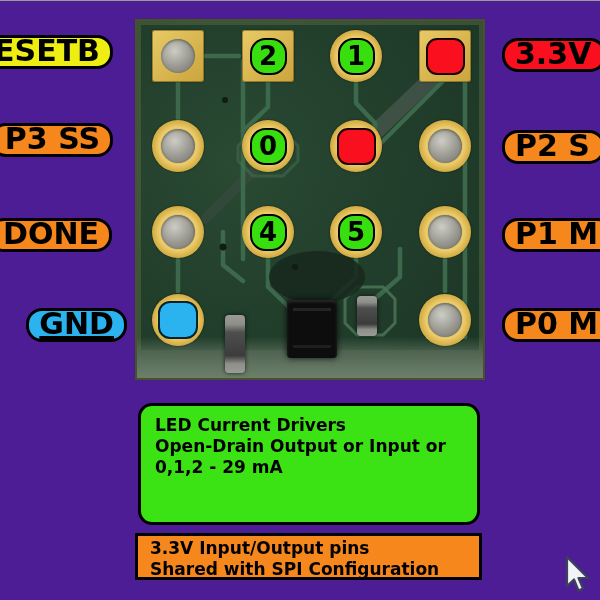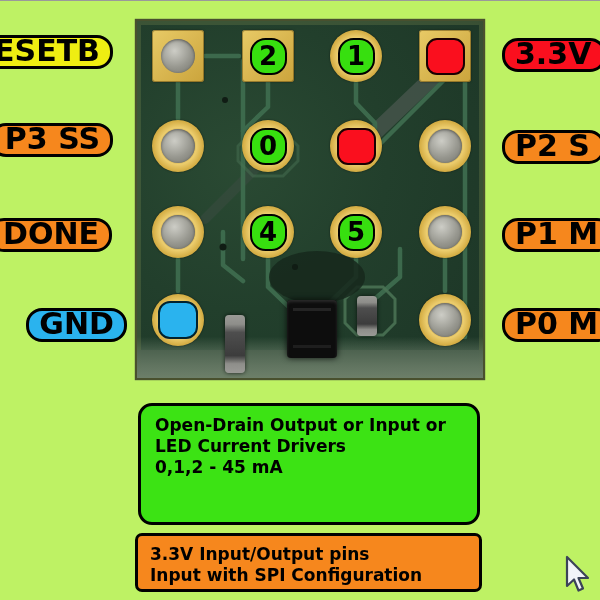--- a/index.html
+++ b/index.html
@@ -1,31 +1,31 @@
 <!DOCTYPE html>
 <html style="--label-yellow: #efee12; --label-orange: #f6871d; --label-red: #fa0f1e; --label-blue: #2ab3ee; --marker-green: #37df0f; --info-green: #3ce314; --info-orange: #f6871d; --pcb-green: #223f2c; --pad-gold: #d5ae45;"><head>
 <meta charset="utf-8">
 <style>
   html,body{margin:0;padding:0;}
   body{width:600px;height:600px;overflow:hidden;background:#fff;
        font-family:"DejaVu Sans","Liberation Sans",sans-serif;}
-  .stage{position:relative;width:600px;height:600px;background:#bef264;overflow:hidden;}
+  .stage{position:relative;width:600px;height:600px;background:#4c1d95;overflow:hidden;}
   .topline{position:absolute;left:0;top:0;width:600px;height:1px;background:#9a9a9a;}
 
   
   .plabel{position:absolute;height:34px;display:flex;align-items:center;
           border:3px solid #000;border-radius:16px;font-weight:bold;
           font-size:30px;color:#000;box-sizing:border-box;line-height:1;
           padding:0 10px 2px 10px;white-space:nowrap;}
   .plabel.cut-left{padding-left:12px;}
   .plabel.cut-right{padding-right:12px;}
   .plabel.yellow{background:var(--label-yellow);}
   .plabel.orange{background:var(--label-orange);}
   .plabel.red{background:var(--label-red);}
-  .plabel.blue{background:var(--label-blue);}
+  .plabel.blue{background:var(--label-blue);text-decoration:underline;}
 
   
   .pcb{position:absolute;left:135px;top:19px;width:350px;height:361px;
        background:
          linear-gradient(180deg, rgba(255,255,255,0) 88%, rgba(170,185,160,.55) 96%),
          radial-gradient(circle at 30% 40%, #2a4a33 0%, #223f2c 45%, #1c3526 100%);
        box-shadow: inset 0 0 0 2px #49502e, inset 0 0 0 6px rgba(110,125,75,.35), 0 0 1px #333;
        overflow:hidden;}
   .pcb-bottom-strip{position:absolute;left:2px;right:2px;bottom:2px;height:28px;
        background:linear-gradient(180deg,#4e6350,#6d7f6a);opacity:.9;}
@@ -57,22 +57,22 @@
   .marker.red{width:39px;height:37px;border-radius:11px;background:var(--label-red);
       border:2px solid #1a0002;}
   .marker.blue{width:40px;height:38px;border-radius:12px;background:var(--label-blue);
       border:2px solid #01222e;}
 
   
   .info-box{position:absolute;box-sizing:border-box;border:3px solid #000;
             font-weight:bold;color:#000;font-size:17px;line-height:21px;}
   .info-box.green{left:138px;top:403px;width:342px;height:122px;border-radius:14px;
             background:var(--info-green);padding:9px 8px 0 14px;}
-  .info-box.orange{left:135px;top:533px;width:347px;height:59px;border-radius:7px;
-            background:var(--info-orange);padding:8px 8px 0 12px;}
+  .info-box.orange{left:135px;top:533px;width:347px;height:47px;border-radius:1px;
+            background:var(--info-orange);padding:2px 8px 0 12px;}
 
   .cursor{position:absolute;left:563px;top:554px;}
 </style>
 </head>
 <body>
 
 <div class="stage">
   <div class="topline"></div>
 
   <div id="left-labels">
@@ -172,26 +172,26 @@
         <div class="pad round" style="left: 17px; top: 275px;">
           <div class="marker blue"></div>
         </div>
         <div class="pad round" style="left: 284px; top: 275px;">
           <div class="hole"></div>
         </div>
       </div>
   </div>
 
   <div class="info-box green">
+    <div>LED Current Drivers</div>
     <div>Open-Drain Output or Input or</div>
-    <div>LED Current Drivers</div>
-    <div>0,1,2 - 45 mA</div>
+    <div>0,1,2 - 29 mA</div>
   </div>
 
   <div class="info-box orange">
     <div>3.3V Input/Output pins</div>
-    <div>Input with SPI Configuration</div>
+    <div>Shared with SPI Configuration</div>
   </div>
 
   <svg class="cursor" width="28" height="44" viewBox="0 0 28 44">
     <path d="M4,3 L4,32 L11,25.5 L15.5,36.5 L20,34.5 L15.5,24 L25,24 Z" fill="#f2f3f8" stroke="#3c4358" stroke-width="2.2" stroke-linejoin="round"></path>
   </svg>
 </div>
 
 </body></html>

